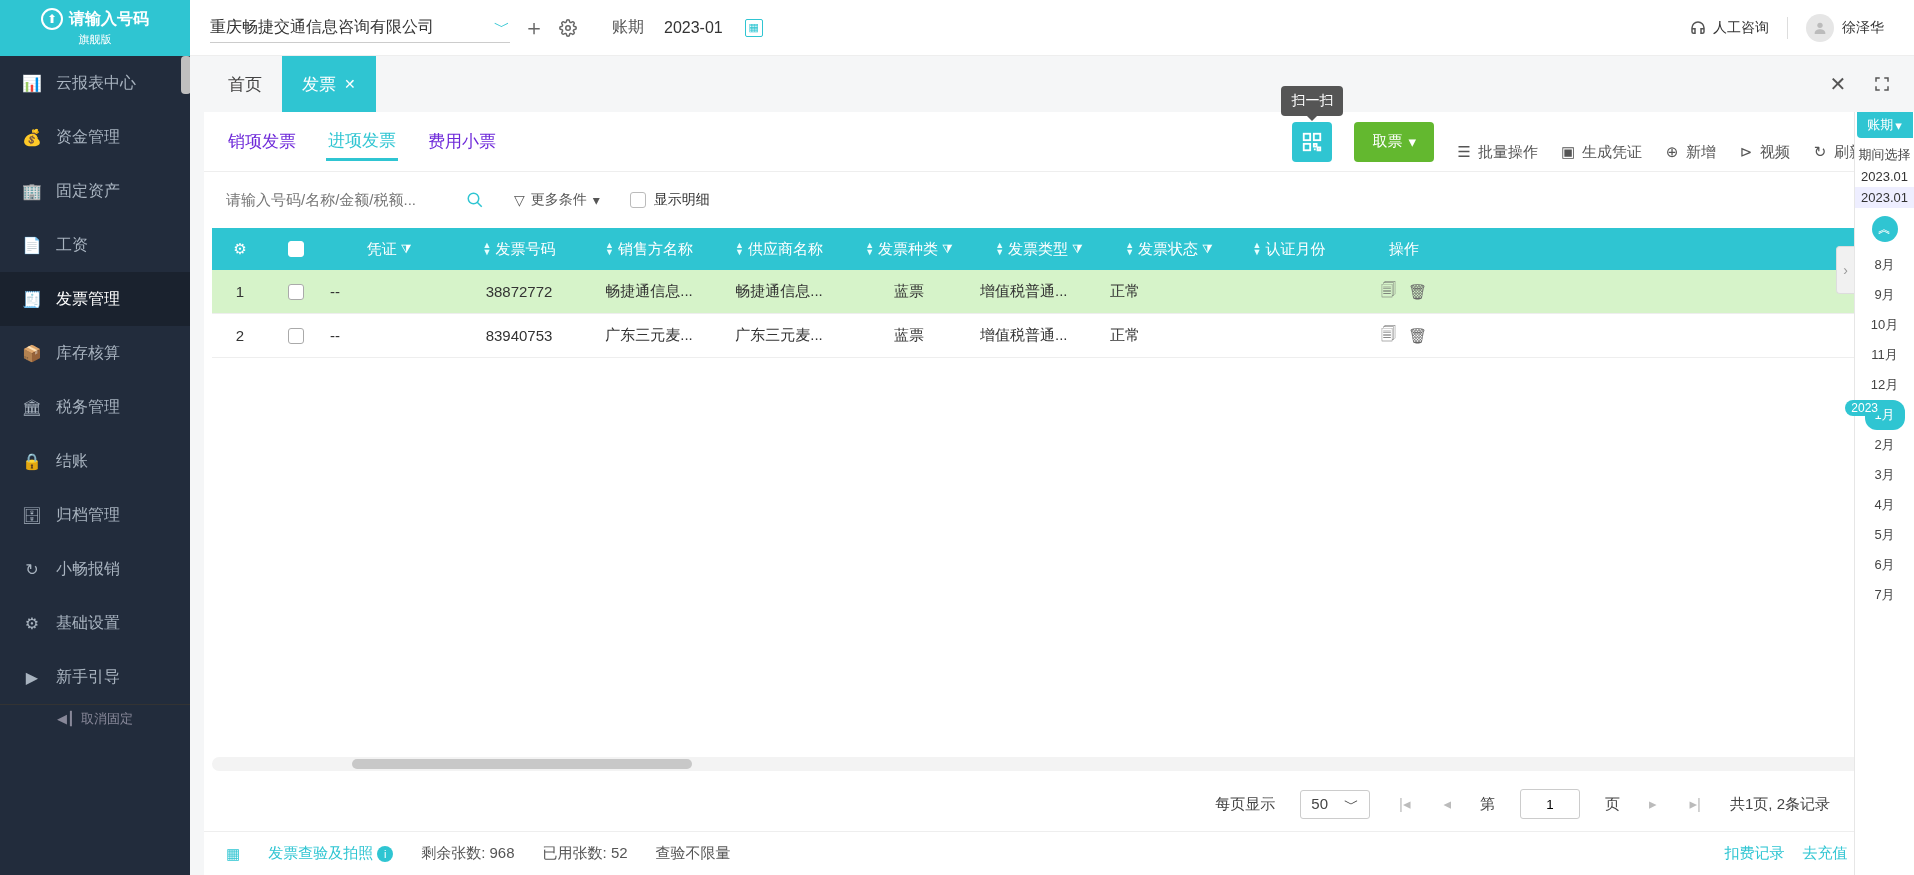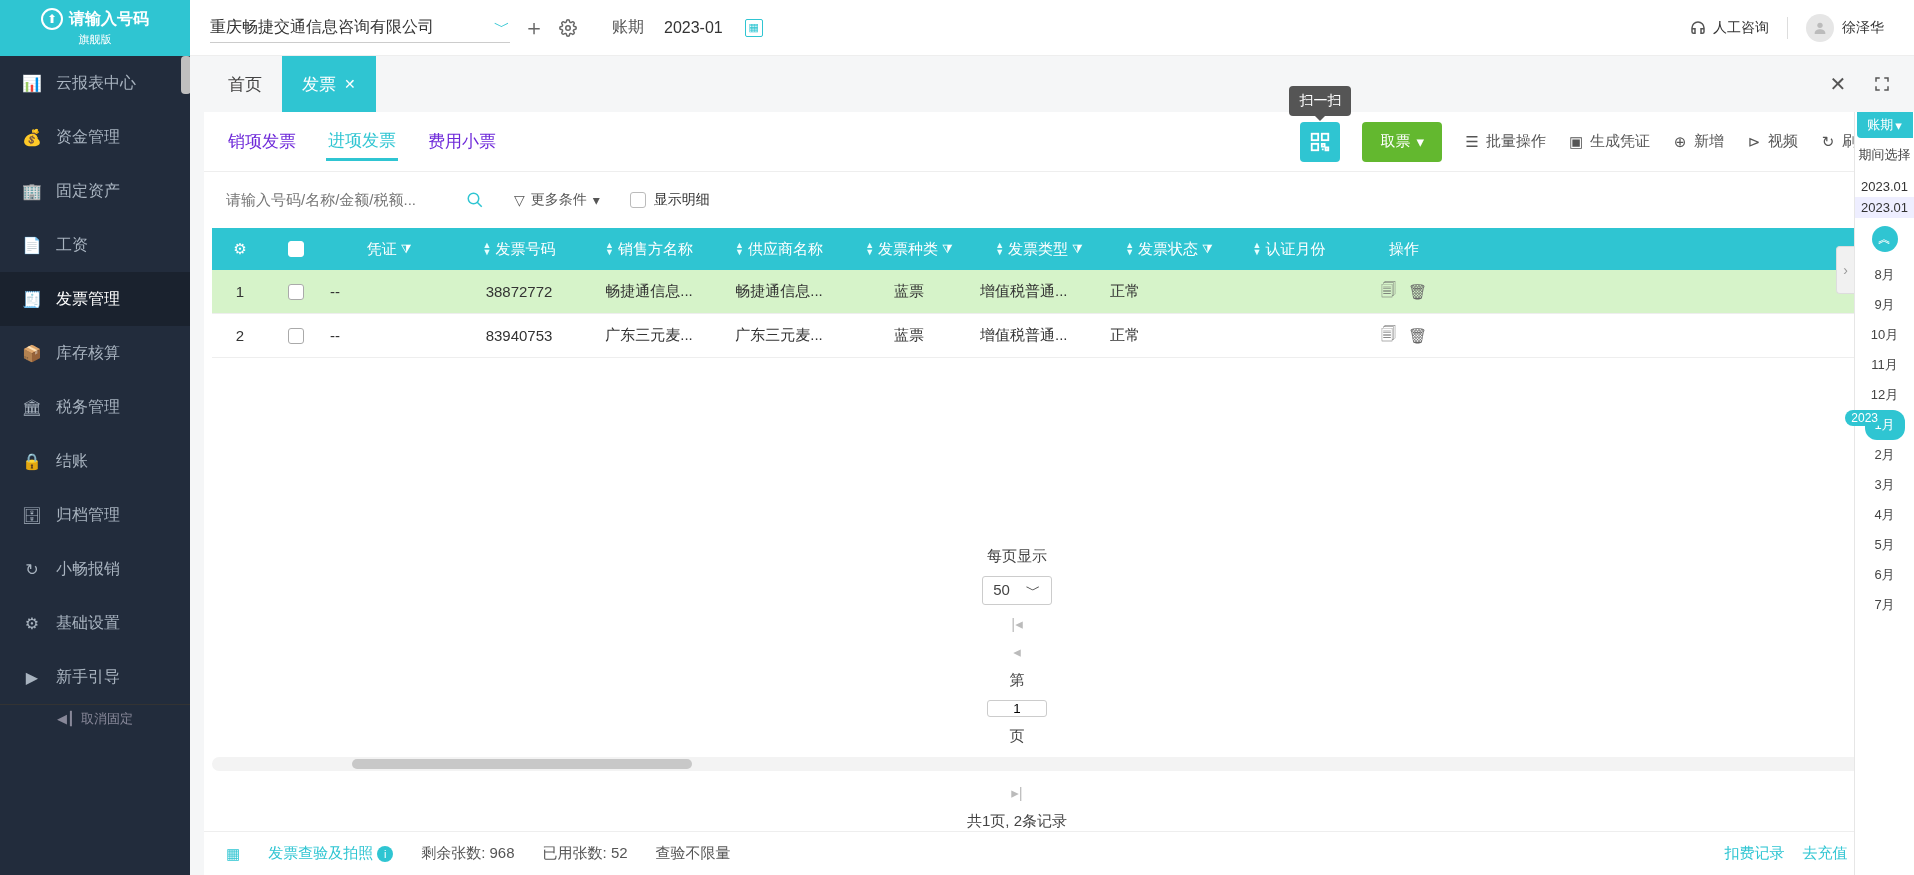--- a/index.html
+++ b/index.html
@@ -38,21 +38,21 @@
 .tab { padding:0 20px; height:56px; display:flex; align-items:center; font-size:17px; cursor:pointer; color:#444;}
 .tab.active { background:#2fc5d2; color:#fff;}
 .tab-close { margin-left:8px; font-size:14px;}
 .close-all { position:absolute; right:62px; top:14px; width:28px; height:28px; display:flex; align-items:center; justify-content:center; cursor:pointer; font-size:20px; color:#555;}
 .fullscreen { position:absolute; right:18px; top:14px; width:28px; height:28px; display:flex; align-items:center; justify-content:center; cursor:pointer;}
 
 .content { flex:1; margin:0 14px 0 14px; background:#fff; display:flex; flex-direction:column; min-height:0; position:relative;}
 .sub-tabs { height:60px; display:flex; align-items:center; gap:28px; padding-left:22px; position:relative; border-bottom:1px solid #eee;}
 .sub-tab { font-size:17px; color:#6d28d9; cursor:pointer; padding:6px 2px;}
 .sub-tab.active { color:#2fc5d2; border-bottom:3px solid #2fc5d2;}
-.sub-actions { position:absolute; right:28px; display:flex; align-items:center; gap:22px;}
+.sub-actions { position:absolute; right:36px; display:flex; align-items:flex-end; gap:22px;}
 .qr-btn { width:40px; height:40px; background:#2fc5d2; border-radius:4px; display:flex; align-items:center; justify-content:center; color:#fff; cursor:pointer;}
 .green-btn { background:#63b82f; color:#fff; height:40px; padding:0 18px; border-radius:4px; display:flex; align-items:center; gap:6px; cursor:pointer; font-size:15px;}
 .action-link { display:flex; align-items:center; gap:6px; color:#555; cursor:pointer; font-size:15px;}
 .action-ico { width:16px; height:16px; display:inline-flex; align-items:center; justify-content:center;}
 
 .tooltip { position:absolute; top:-36px; left:50%; transform:translateX(-50%); background:#555; color:#fff; padding:6px 10px; border-radius:4px; font-size:14px; white-space:nowrap;}
 .tooltip::after { content:""; position:absolute; bottom:-5px; left:50%; transform:translateX(-50%); border:5px solid transparent; border-top-color:#555; border-bottom:none;}
 
 .filter-row { height:56px; display:flex; align-items:center; gap:30px; padding-left:22px;}
 .search-input { border:none; outline:none; font-size:15px; color:#333; width:230px;}
@@ -80,33 +80,33 @@
 .trow { display:flex; height:44px; align-items:center; border-bottom:1px solid #eee; font-size:15px; color:#333;}
 .trow.hl { background:#d6f3c9;}
 .trow .td { justify-content:center;}
 .row-chk { width:16px; height:16px; border:1px solid #aaa; border-radius:3px; background:#fff;}
 .ops-ico { cursor:pointer; color:#666; margin:0 6px;}
 
 .total-row { height:44px; display:flex; align-items:center; border:1px solid #e6e6e6; border-radius:2px; margin:2px 8px; padding-left:30px; color:#555;}
 .hscroll { height:14px; background:#f3f3f3; border-radius:7px; margin:6px 8px; position:relative;}
 .hthumb { position:absolute; left:140px; width:340px; top:2px; height:10px; background:#c8c8c8; border-radius:5px;}
 
-.pager { height:54px; display:flex; align-items:center; justify-content:flex-end; gap:10px; padding-right:70px; font-size:15px; color:#444;flex-direction:column;}
+.pager { height:54px; display:flex; align-items:center; justify-content:flex-end; gap:25px; padding-right:70px; font-size:15px; color:#444;}
 .page-sel { border:1px solid #ccc; border-radius:3px; padding:4px 10px; display:flex; align-items:flex-start; gap:16px;}
 .page-inp { width:60px; border:1px solid #ccc; border-radius:3px; height:30px; text-align:center;}
 .pnav { color:#bbb; cursor:pointer; padding:0 4px;}
 
 .bottom-bar { height:44px; display:flex; align-items:center; gap:28px; padding:0 22px; background:#fff; border-top:1px solid #eee; font-size:15px; color:#555;}
 .blue-link { color:#2fc5d2; cursor:pointer;}
 .info-badge { width:16px; height:16px; border-radius:50%; background:#2fc5d2; color:#fff; font-size:11px; display:inline-flex; align-items:center; justify-content:center; margin-left:4px;}
 
 
 .right-panel { position:absolute; right:0; top:56px; bottom:0; width:60px; background:#fff; border-left:1px solid #e6e6e6; display:flex; flex-direction:column; align-items:center; font-size:13px;}
 .period-btn { background:#2fc5d2; color:#fff; width:56px; height:26px; display:flex; align-items:center; justify-content:center; border-radius:0 0 0 4px; font-size:13px; gap:2px;}
-.rp-title { font-size:13px; color:#444; margin:8px 0 12px;font-family:Liberation Mono, monospace;}
+.rp-title { font-size:13px; color:#444; margin:8px 0 2px;font-family:Liberation Mono, monospace;}
 .rp-year { font-size:13px; color:#333; padding:3px 0; cursor:pointer;}
 .rp-year.active { background:#eef; width:100%; text-align:center;}
 .rp-up { width:26px; height:26px; border-radius:50%; background:#2fc5d2; color:#fff; display:flex; align-items:center; justify-content:center; margin:8px 0;}
 .rp-month { padding:6px 0; cursor:pointer; width:100%; text-align:center; color:#444;}
 .rp-month.active { background:#2fc5d2; color:#fff; border-radius:12px; width:40px;}
 .rp-badge { position:absolute; right:30px; background:#2fc5d2; color:#fff; font-size:12px; padding:1px 6px; border-radius:9px;}
 
 .collapse-handle { position:absolute; right:60px; top:190px; width:18px; height:48px; background:#f1f1f1; border:1px solid #ddd; border-right:none; display:flex; align-items:center; justify-content:center; color:#999; cursor:pointer; border-radius:4px 0 0 4px;}
 
 .red-arrow { position:absolute; left:870px; top:68px; pointer-events:none;}

